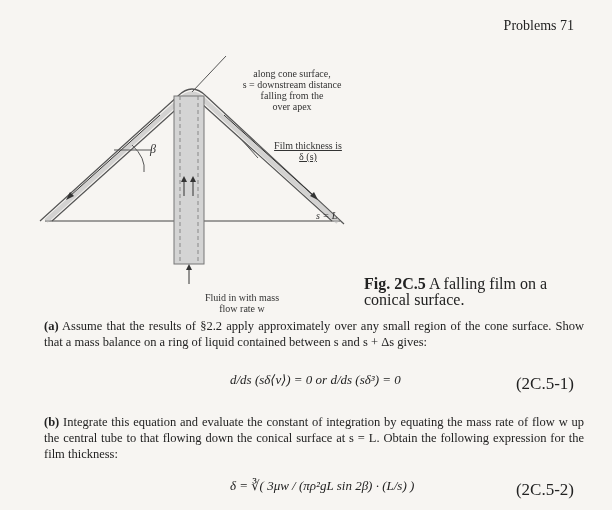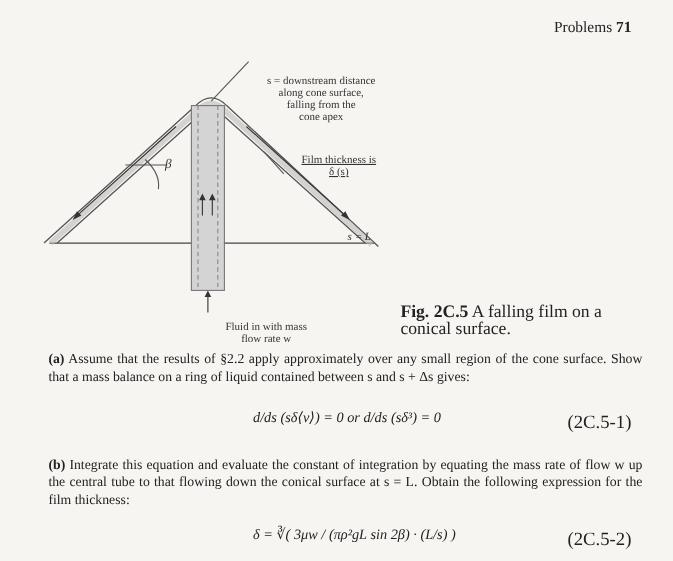--- a/index.html
+++ b/index.html
@@ -4,21 +4,21 @@
 <style>
   html, body { margin:0; padding:0; }
   body {
     width:612px; height:510px; overflow:hidden; position:relative;
     background:#f7f5f2;
     font-family:"Liberation Serif","DejaVu Serif",serif;
     color:#222;
   }
   .header { position:absolute; top:18px; right:38px; font-size:14px; }
   .header .title { }
-  .header .pagenum { font-weight:bold; }
+  .header .pagenum { font-weight:normal; }
   svg.fig { position:absolute; left:0; top:0; }
   .caption { position:absolute; left:364px; top:276px; width:220px; font-size:16px; line-height:16px; }
   .caption .label { font-weight:bold; }
   .ann { position:absolute; font-size:10px; line-height:11px; text-align:center; color:#333; }
   .body { position:absolute; left:44px; width:540px; font-size:12.5px; line-height:16px; text-align:justify; }
   .eq { position:absolute; font-size:13px; font-style:italic; }
   .eqnum { position:absolute; right:38px; font-size:17px; }
   b.part { font-weight:bold; }
 </style>
 </head>
@@ -56,24 +56,24 @@
 
   <line x1="192" y1="92" x2="226" y2="56" stroke="#555"></line>
 
   <path d="M132 145 Q146 158 144 172" fill="none" stroke="#555"></path>
   <line x1="114" y1="150" x2="152" y2="150" stroke="#555"></line>
 
   <line x1="258" y1="158" x2="240" y2="138" stroke="#555"></line>
 </svg>
 
 <div class="ann" style="left:232px; top:68px; width:120px;">
+  <div>along cone surface,</div>
   <div>s = downstream distance</div>
-  <div>along cone surface,</div>
   <div>falling from the</div>
-  <div>cone apex</div>
+  <div>over apex</div>
 </div>
 <div class="ann" style="left:258px; top:140px; width:100px;text-decoration:underline;">
   <div>Film thickness is</div>
   <div>δ (s)</div>
 </div>
 <div class="ann" style="left:316px; top:210px; font-style:italic;">s = L</div>
 <div class="ann" style="left:150px; top:144px; font-size:12px; font-style:italic;">β</div>
 <div class="ann" style="left:192px; top:292px; width:100px;">
   <div>Fluid in with mass</div>
   <div>flow rate w</div>

